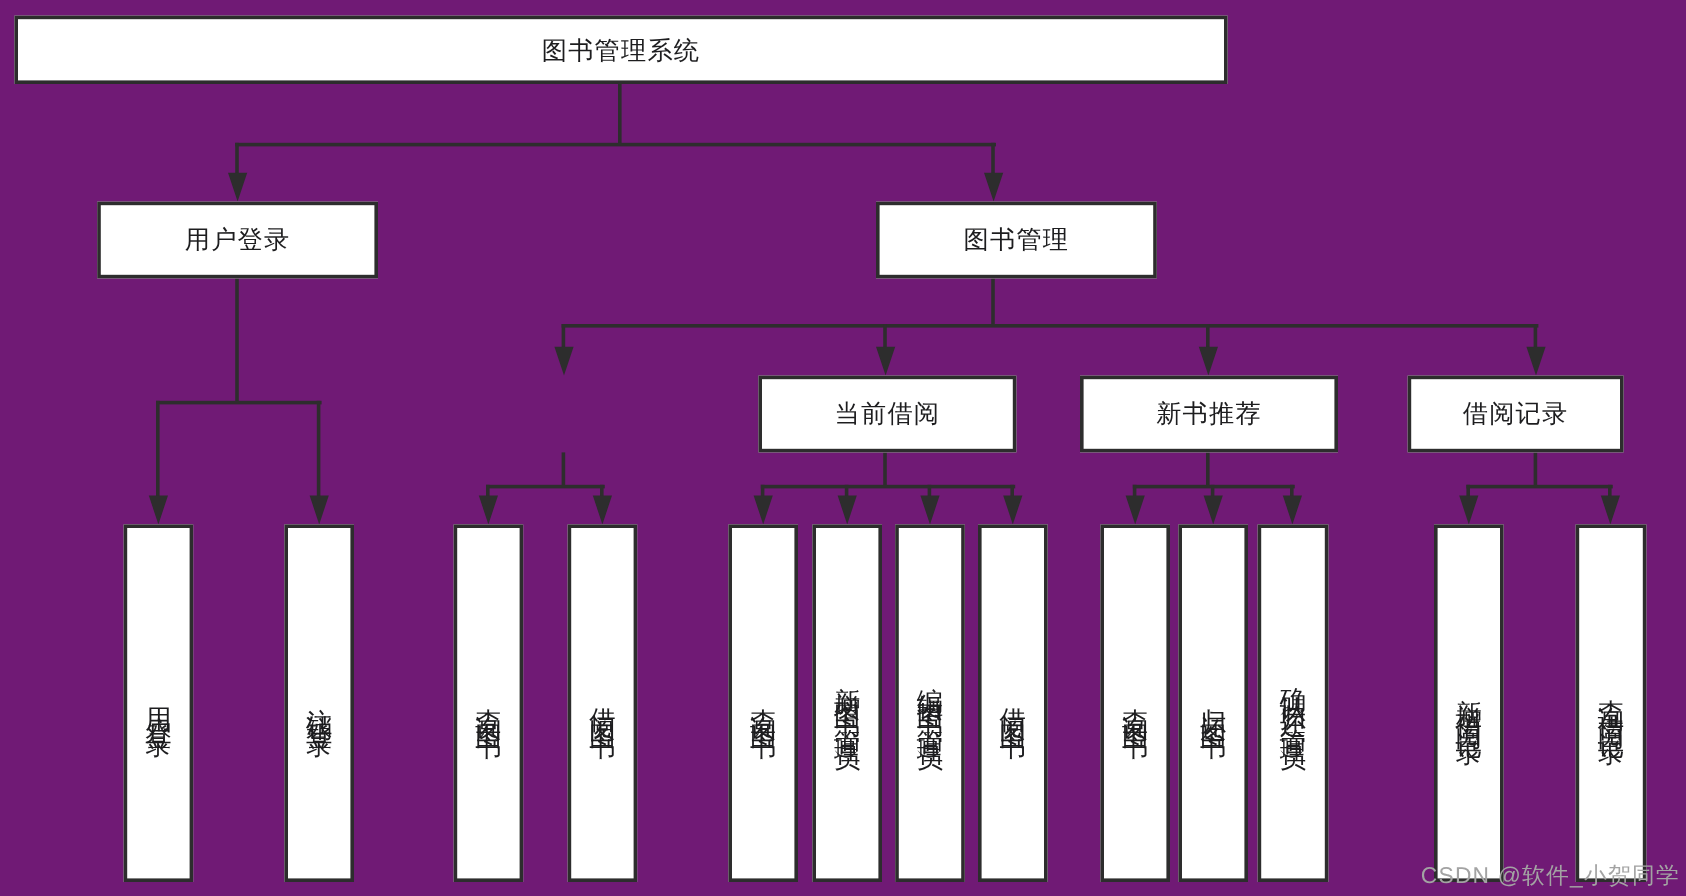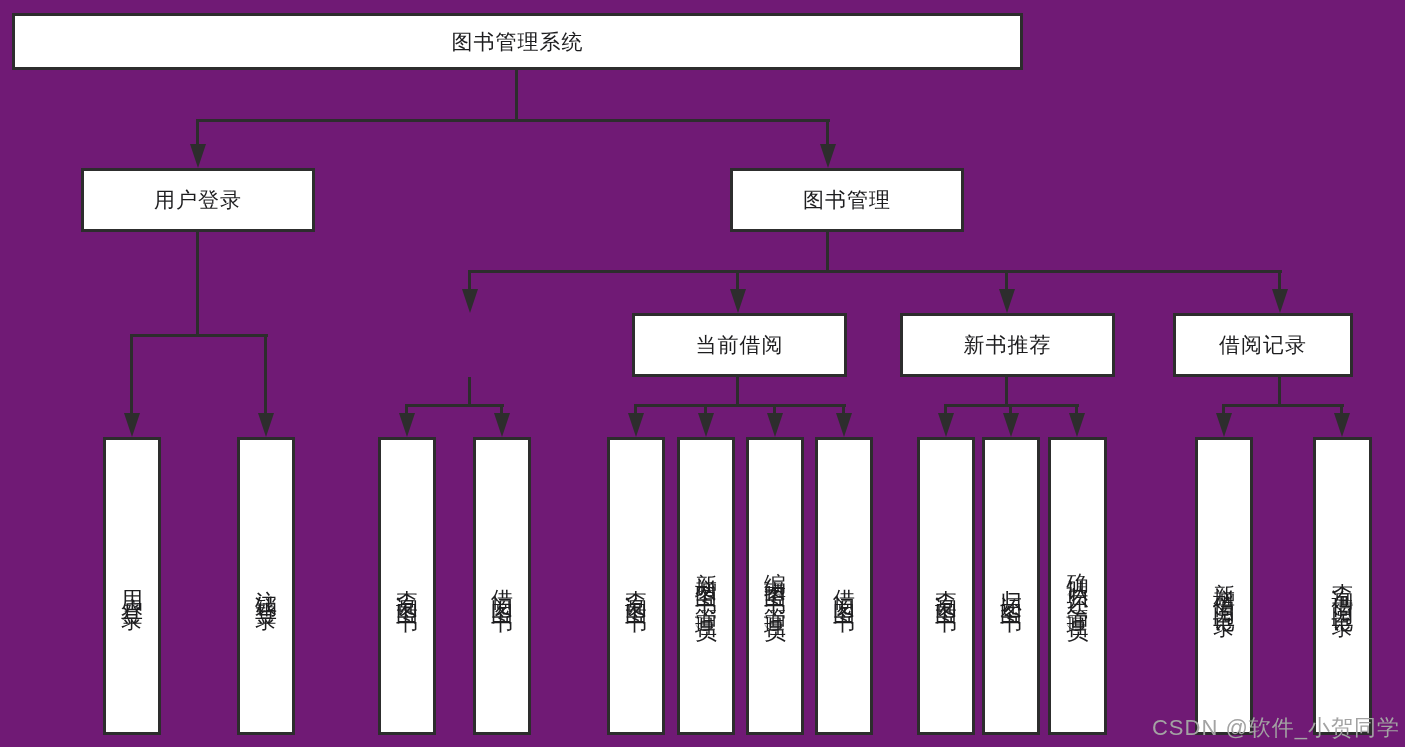--- a/index.html
+++ b/index.html
@@ -41,21 +41,21 @@
     width: 0; height: 0;
     border-left: 8px solid transparent;
     border-right: 8px solid transparent;
     border-top: 24px solid #2d2d2d;
     z-index: 1;
   }
   .watermark {
     position: absolute;
     right: 5px;
     bottom: 4px;
-    font-size: 22px;
+    font-size: 19px;
     color: #a3a3a3;
     letter-spacing: 1px;
     z-index: 3;
     white-space: nowrap;
   }
 </style>
 </head>
 <body>
 
 <div class="canvas">

